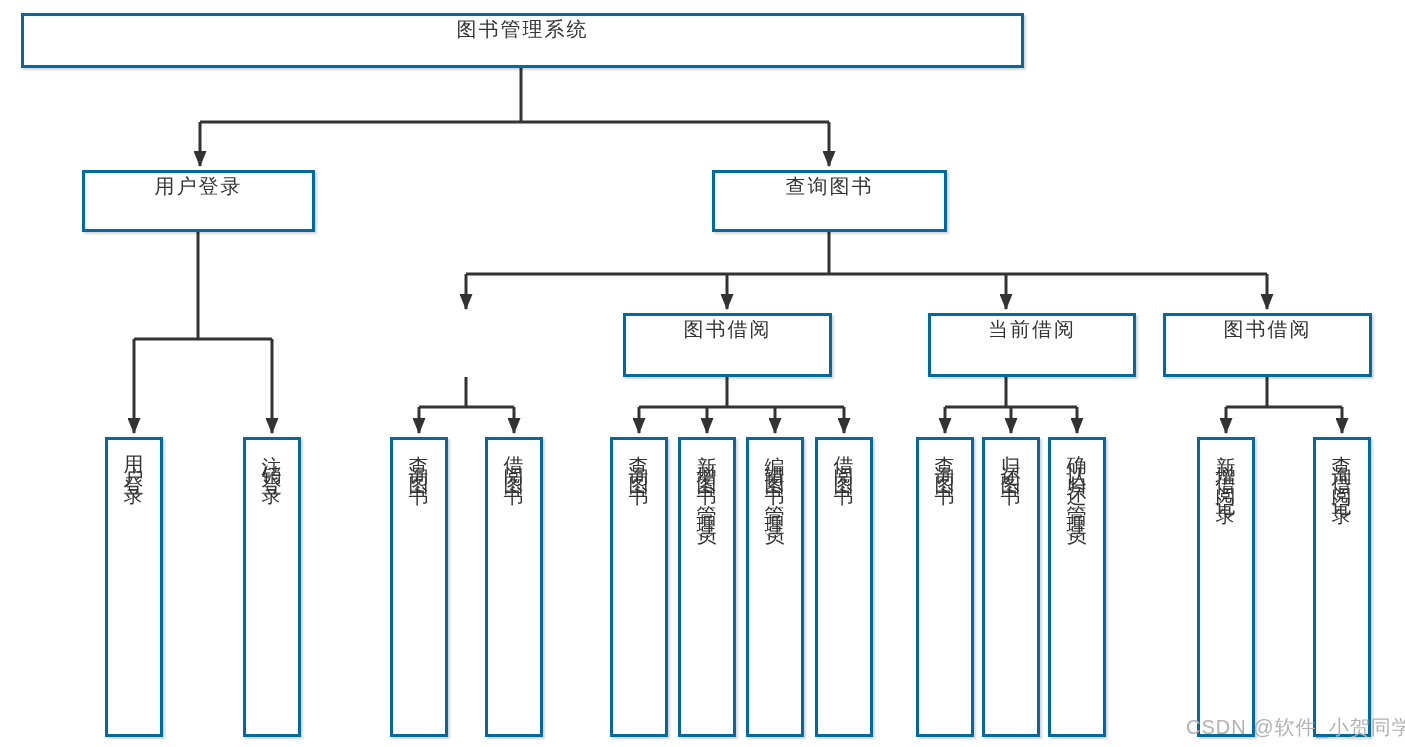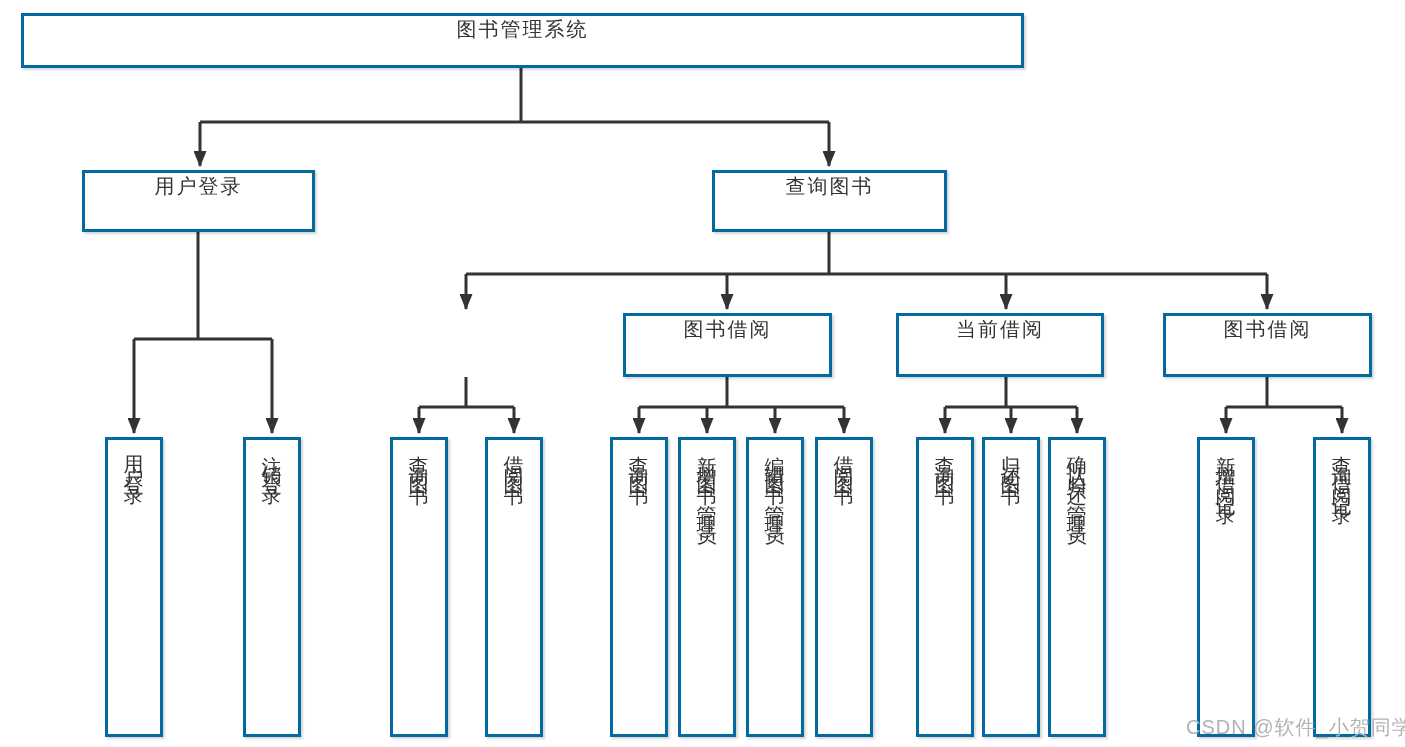--- a/index.html
+++ b/index.html
@@ -87,21 +87,21 @@
   <div class="box" style="left:82px;top:170px;width:233px;height:62px">
     <span class="hlabel">用户登录</span>
   </div>
   <div class="box" style="left:712px;top:170px;width:235px;height:62px">
     <span class="hlabel">查询图书</span>
   </div>
 
   <div class="box" style="left:623px;top:313px;width:209px;height:64px">
     <span class="hlabel">图书借阅</span>
   </div>
-  <div class="box" style="left:896px;top:313px;width:208px;height:64px">
+  <div class="box" style="left:928px;top:313px;width:208px;height:64px">
     <span class="hlabel">当前借阅</span>
   </div>
   <div class="box" style="left:1163px;top:313px;width:209px;height:64px">
     <span class="hlabel">图书借阅</span>
   </div>
 
   <div class="box leaf" style="left:105px">
     <span class="vtext">用户登录</span>
   </div>
   <div class="box leaf" style="left:243px">

